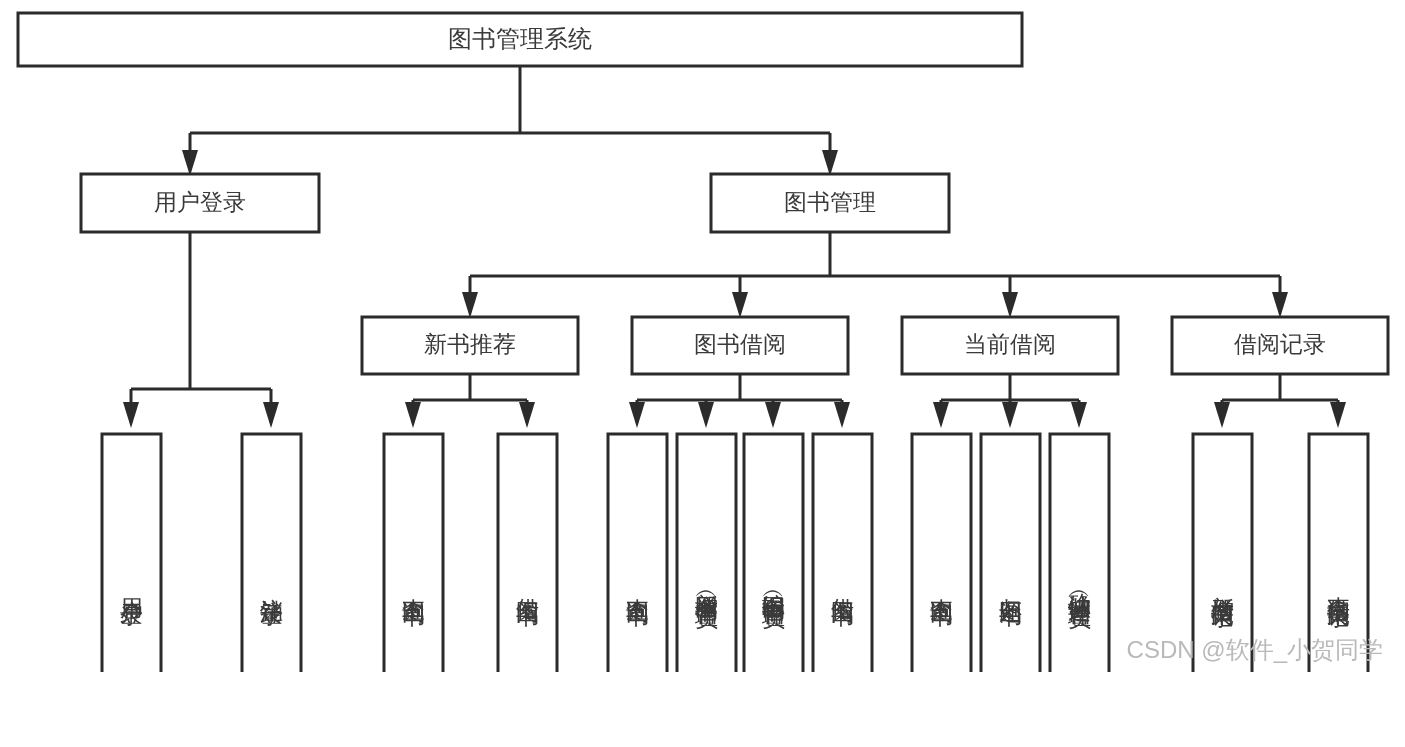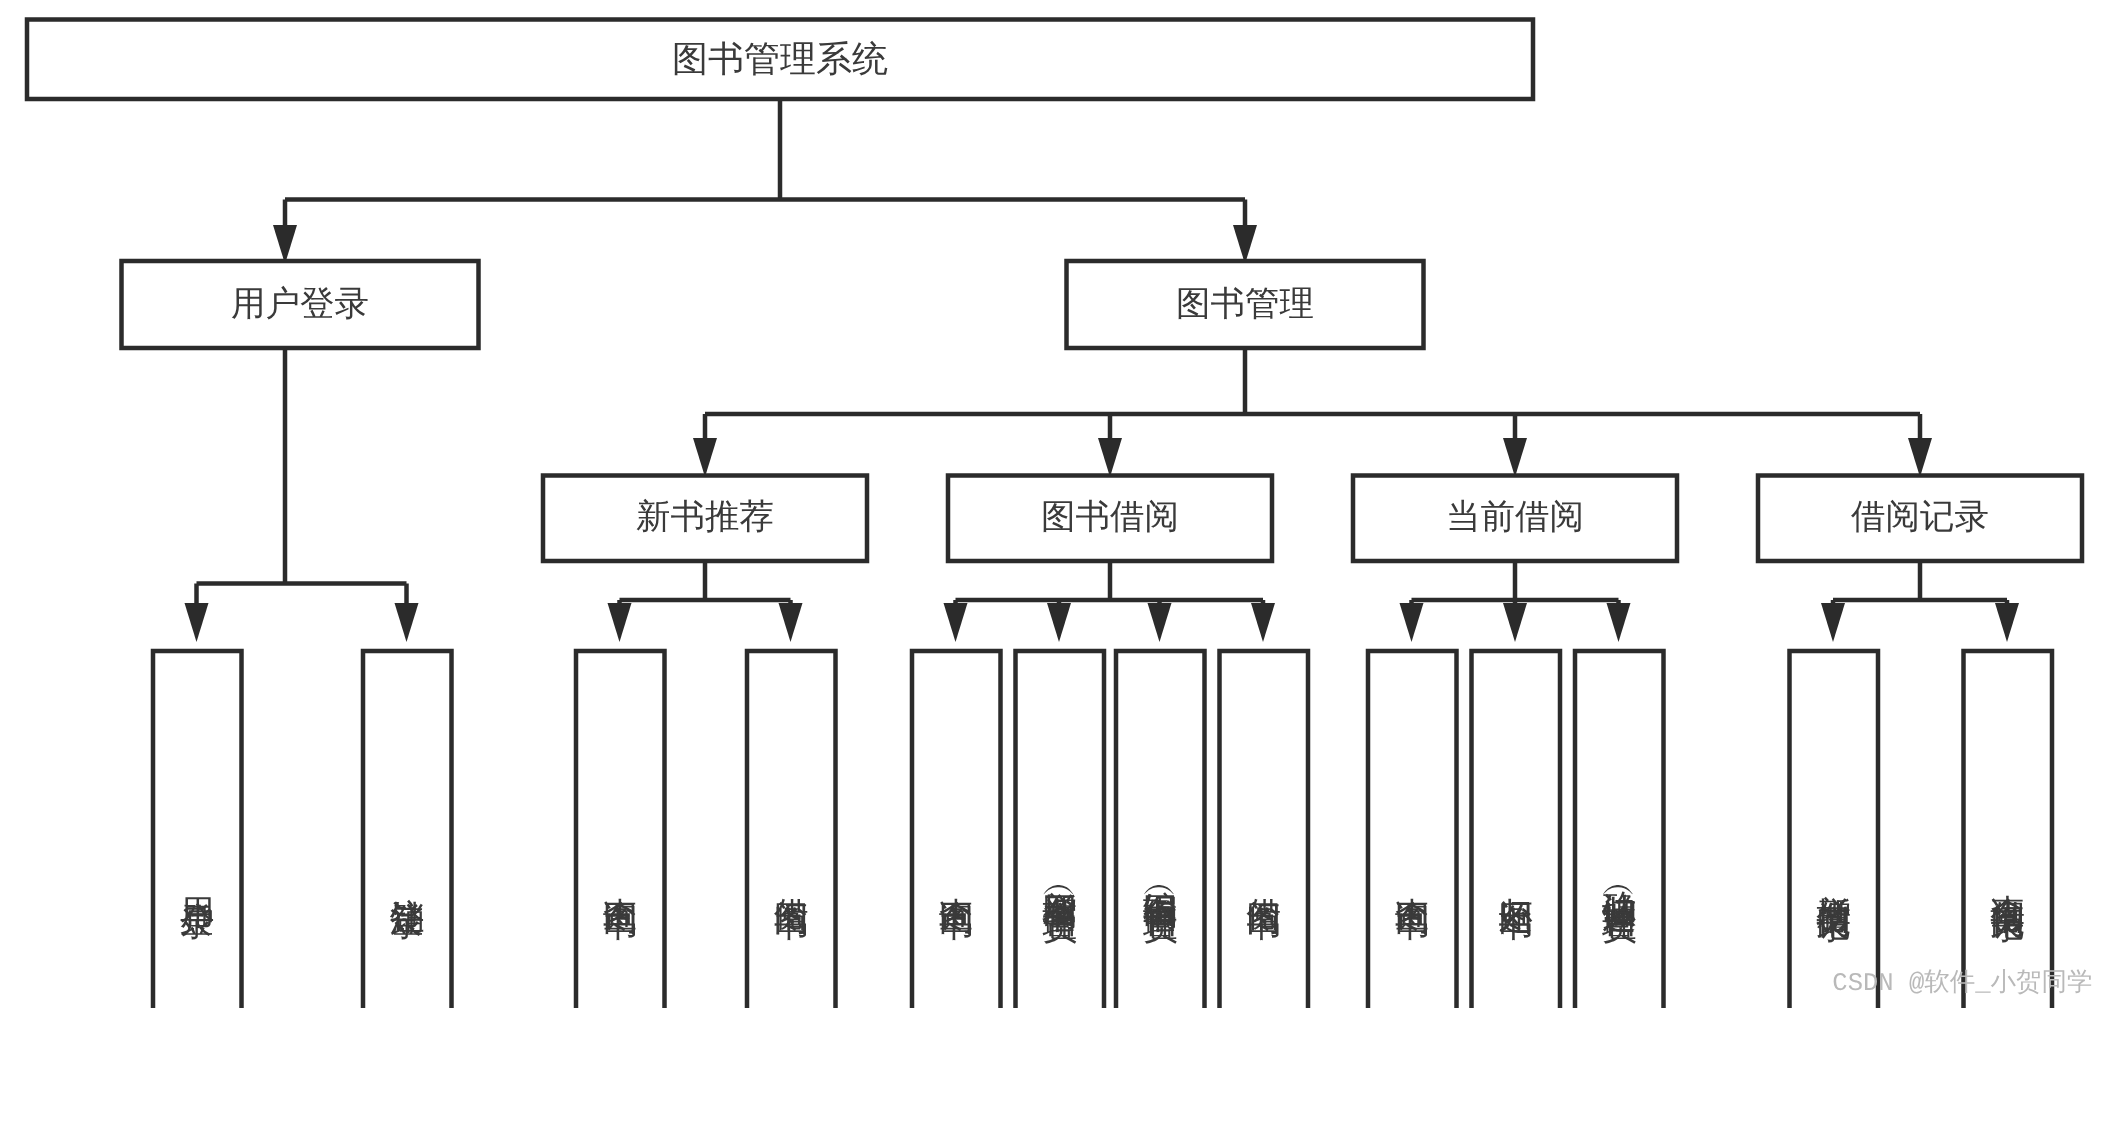--- a/index.html
+++ b/index.html
@@ -63,24 +63,24 @@
     font-family: "Liberation Sans", "DejaVu Sans", sans-serif;
     font-size: 23px;
     line-height: 1.18;
     letter-spacing: 2px;
     color: #3a3a3a;
     white-space: nowrap;
     text-align: center;
   }
   .watermark {
     position: absolute;
-    right: 10px;
+    right: 22px;
     bottom: 6px;
-    font-family: Liberation Mono, monospace;
-    font-size: 17px;
+    font-family: Liberation Sans, sans-serif;
+    font-size: 24px;
     color: #b9b9b9;
     white-space: nowrap;
     pointer-events: none;
   }
 </style>
 </head>
 <body>
 
 <div id="diagram-root">
 

